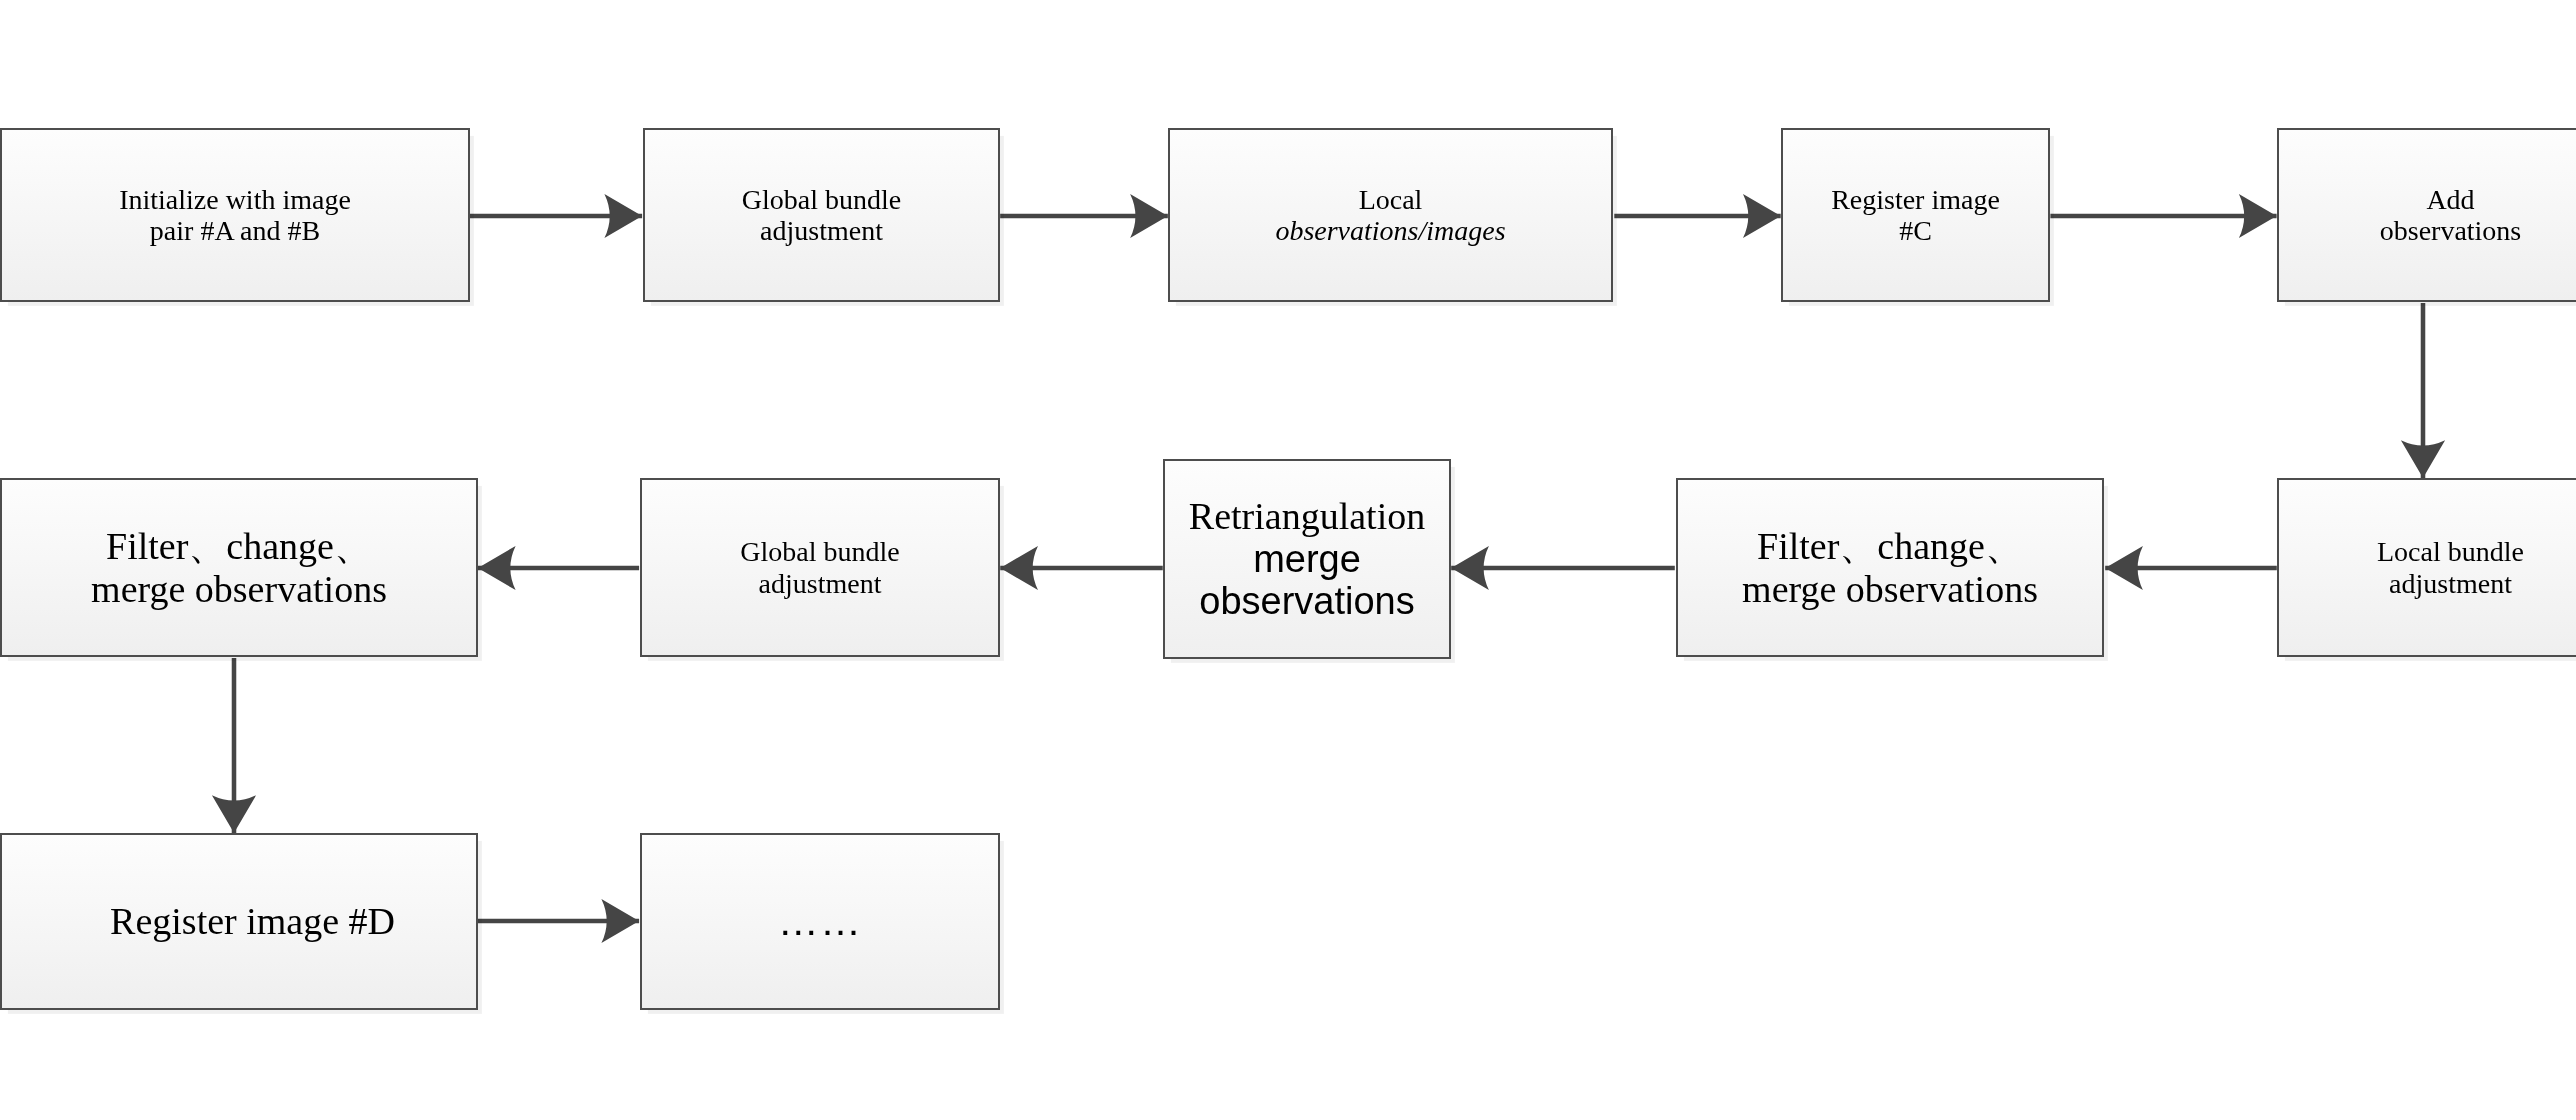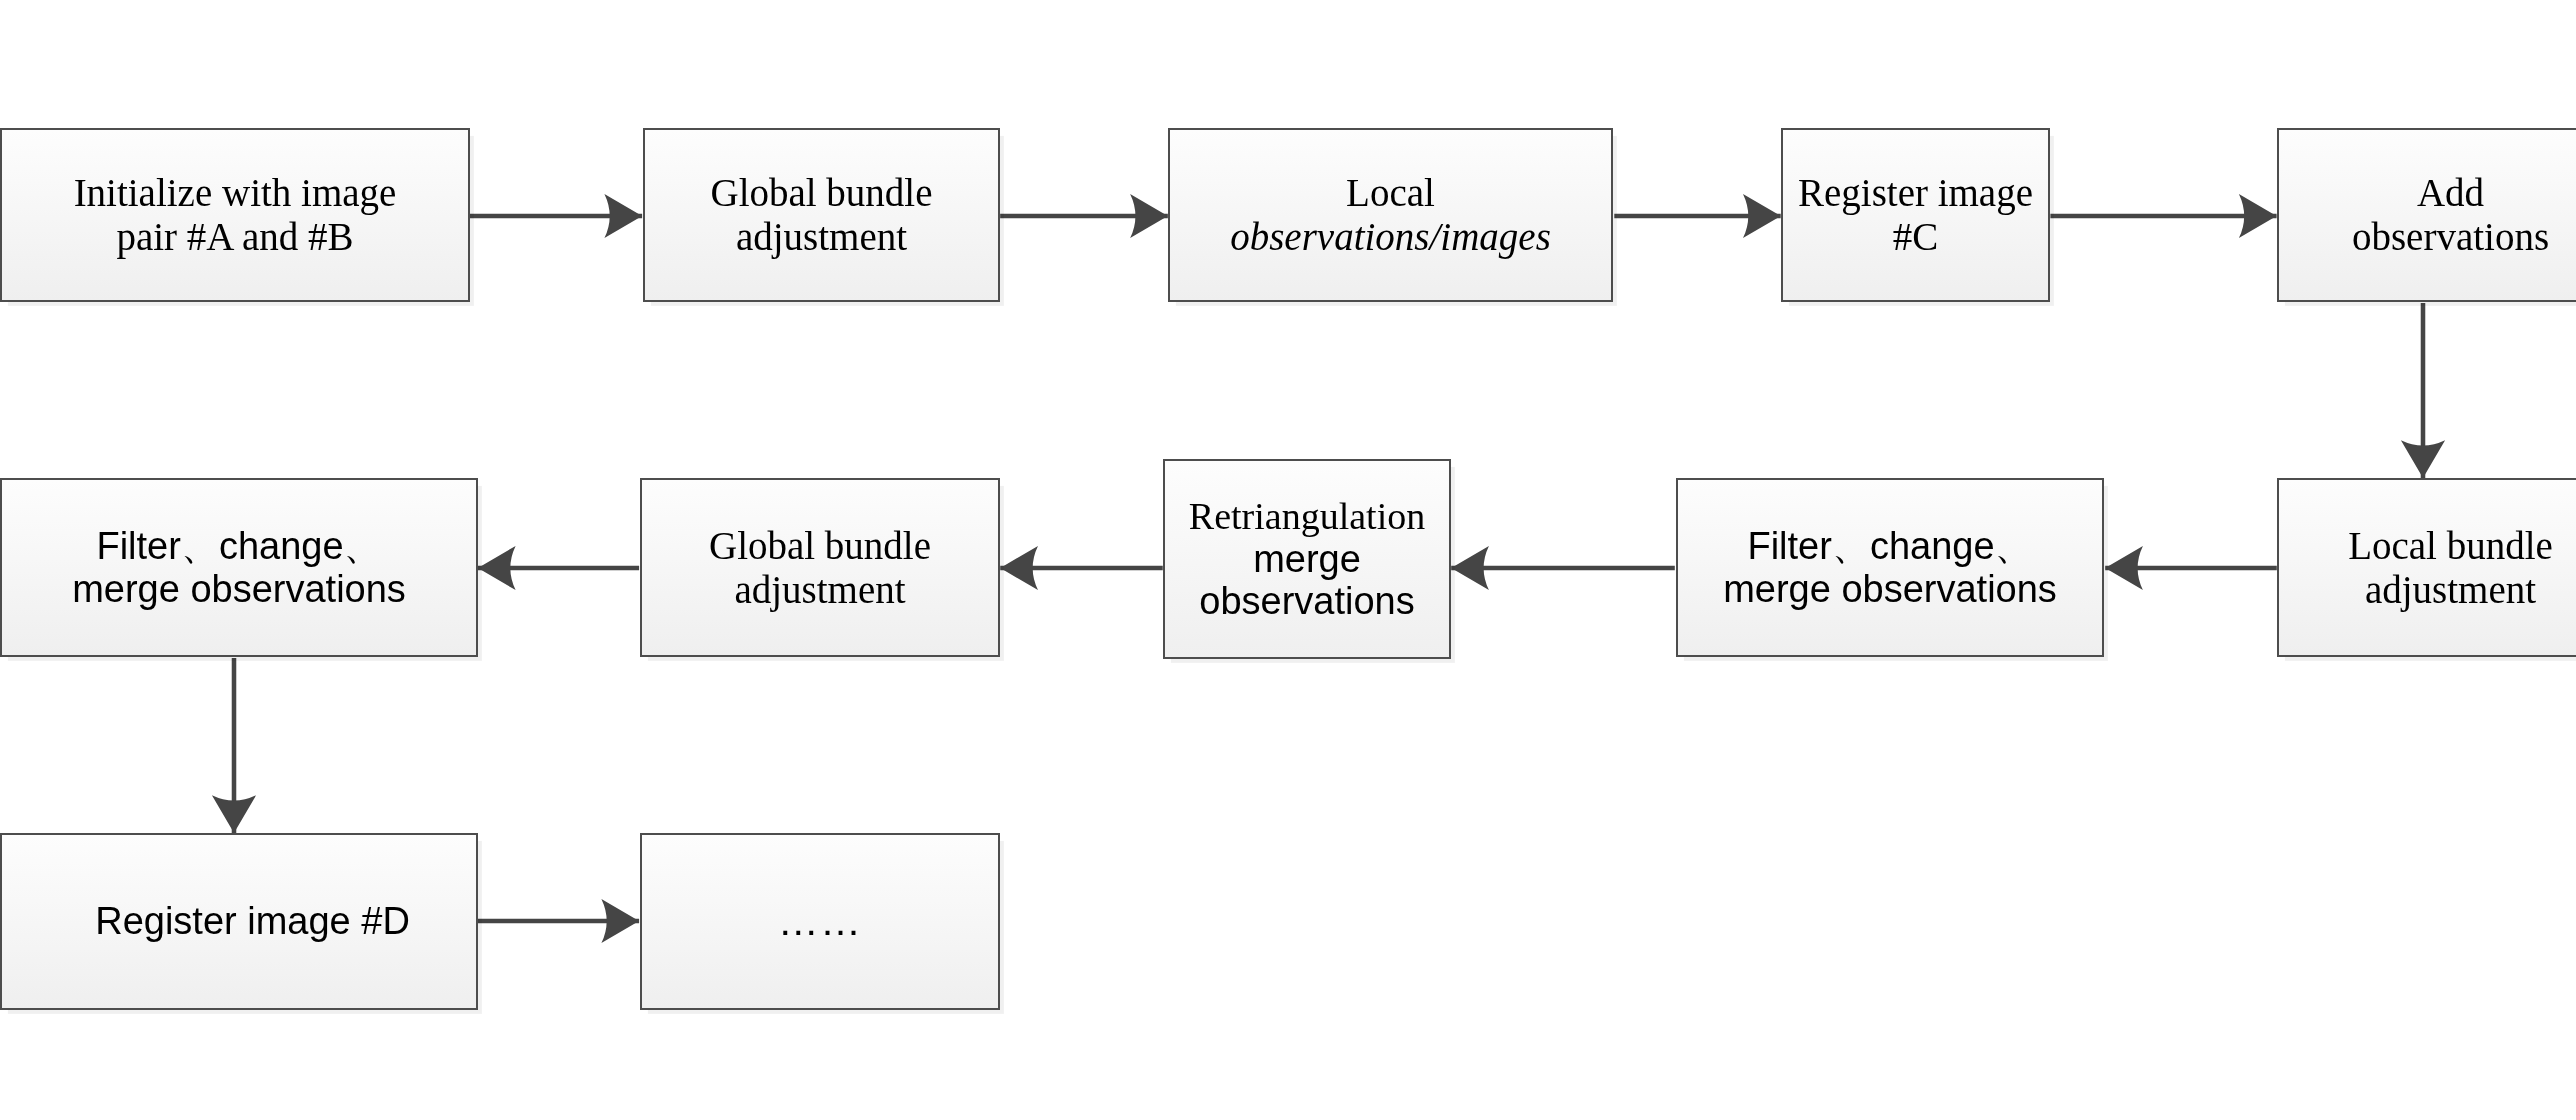--- a/index.html
+++ b/index.html
@@ -28,22 +28,22 @@
     justify-content: center;
     text-align: center;
     color: #000000;
     line-height: 1.12;
     padding: 0 3.9px;
   }
   .node .label {
     display: block;
     width: 100%;
   }
-  .serif  { font-family: "Liberation Serif", serif; font-size: 39px; }
-  .sans   { font-family: Liberation Sans, sans-serif; font-size: 38px; }
+  .serif  { font-family: "Liberation Serif", serif; font-size: 28px; }
+  .sans   { font-family: Liberation Serif, serif; font-size: 38px; }
   .mixed-top  { font-family: "Liberation Serif", serif; font-size: 38px; display:block; }
   .mixed-rest { font-family: "Liberation Sans", sans-serif; font-size: 38px; display:block; }
   .dots   { font-family: "Liberation Sans", sans-serif; font-size: 41px; letter-spacing: 1.3px; }
 
   .conn {
     position: absolute;
     pointer-events: none;
   }
   .conn svg { display: block; overflow: visible; }
 </style>

